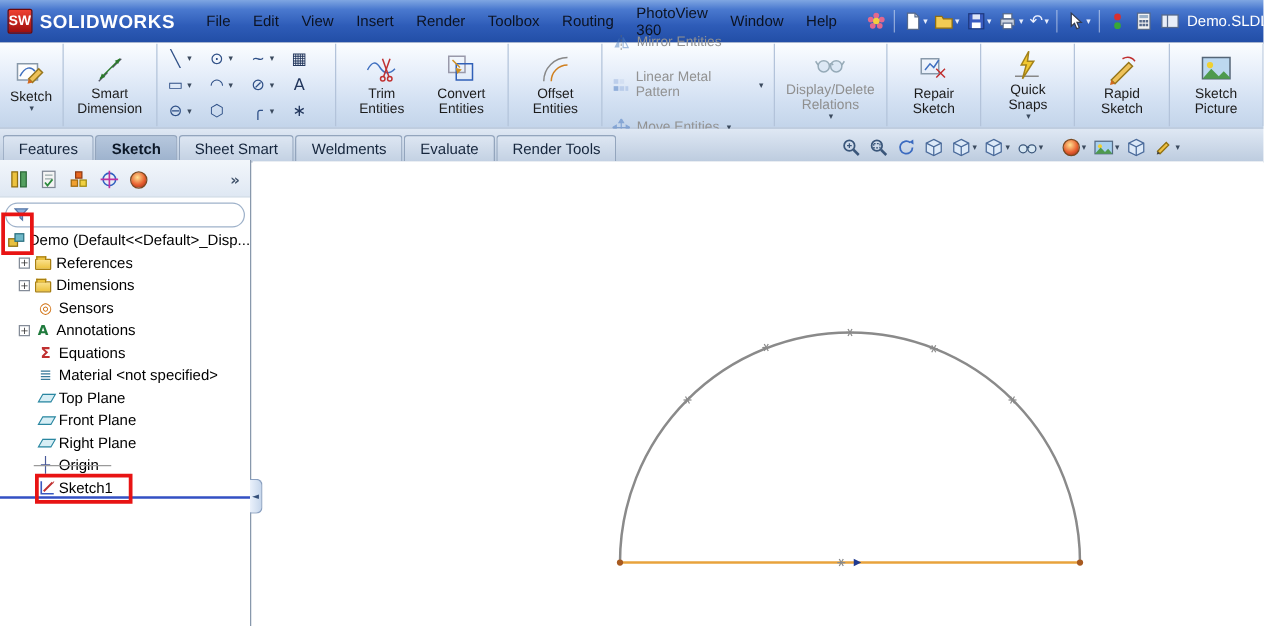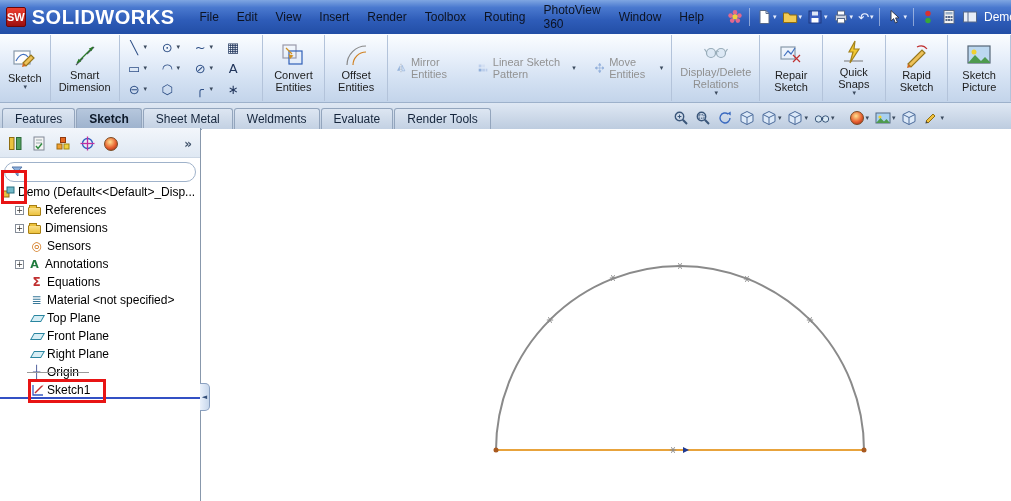--- a/index.html
+++ b/index.html
@@ -8,21 +8,21 @@
        font-family:"Liberation Sans",sans-serif;font-size:12px;color:#111}
   .glyph{font-family:"DejaVu Sans",sans-serif}
 
   
   .titlebar{position:absolute;top:0;left:0;right:0;height:35px;
     background:linear-gradient(180deg,#7fa6e2 0%,#4a79cf 22%,#2e5cb8 60%,#224ea6 100%);
     border-bottom:1px solid #17356e;display:flex;align-items:center;padding:0 6px;gap:2px}
   .logo-badge{width:23px;height:20px;background:linear-gradient(180deg,#ef4030,#9c0f0f);
     border:1px solid #6d0707;color:#fff;font-weight:bold;font-size:11px;
     display:flex;align-items:center;justify-content:center;border-radius:2px}
-  .logo-text{color:#fff;font-weight:bold;font-size:20px;letter-spacing:.5px;margin:0 14px 0 4px}
+  .logo-text{color:#fff;font-weight:bold;font-size:15px;letter-spacing:.5px;margin:0 14px 0 4px}
   .menus{display:flex;align-items:center}
   .menu{color:#0c1322;font-size:12px;padding:15px 9px;cursor:default}
   .qat{display:flex;align-items:center;gap:1px;margin-left:10px}
   .qbtn{display:inline-flex;align-items:center;padding:1px 2px;border-radius:2px}
   .qbtn svg{display:block}
   .caret{font-size:7px;color:#e8eefc;margin-left:1px;line-height:1}
   .ribbon .caret,.tabbar .caret{color:#3b4a5e}
   .qsep{width:1px;height:18px;background:rgba(255,255,255,.45);margin:0 3px}
   .tspacer{flex:1}
   .docname{color:#fff;font-size:12px;margin-right:2px;white-space:nowrap}
@@ -39,21 +39,21 @@
   .rbtn.disabled{color:#8f8f8f}
   .rbtn.disabled svg,.srow.disabled svg{opacity:.5}
   .bic{width:26px;height:26px;display:block}
   .bic *{stroke-width:1.2}
   
   .sgrid{display:grid;grid-template-columns:repeat(4,33px);grid-auto-rows:21px;align-content:center}
   .gcell{display:flex;align-items:center;gap:1px;padding:0 2px;border-radius:2px}
   .tglyph{font-size:13px;color:#2e4f86;line-height:1;width:15px;text-align:center}
   .tglyph.dark{color:#22365c}
   
-  .stack{display:flex;flex-direction:row;justify-content:center;gap:13px}
+  .stack{display:flex;flex-direction:column;justify-content:center;gap:13px}
   .srow{display:flex;align-items:center;gap:5px;font-size:11px;color:#1c1c1c;padding:1px 3px;border-radius:2px}
   .srow.disabled{color:#929292}
   .mini{width:14px;height:14px;display:block}
 
   
   .tabbar{position:absolute;top:103px;left:0;right:0;height:27px;
     background:linear-gradient(180deg,#dfe8f4,#bdccdf);border-bottom:1px solid #8fa3bd;
     display:flex;align-items:flex-end;padding-left:2px}
   .tab{font-size:12px;color:#15253c;padding:3px 12px 3px;margin-right:1px;
     border:1px solid #93a5bd;border-bottom:none;border-radius:3px 3px 0 0;
@@ -71,21 +71,21 @@
     border-right:1px solid #8898ac}
   .panel-tabs{height:30px;display:flex;align-items:center;gap:9px;padding:4px 8px 2px;
     background:linear-gradient(180deg,#f2f6fb,#dfe8f3);border-bottom:1px solid #ccd7e4}
   .ptab{display:inline-flex;align-items:center}
   .chevron{margin-left:auto;font-size:12px;color:#40526a;font-weight:bold}
   .filter-row{margin:4px 4px 0;height:20px;border:1px solid #9fb2ca;border-radius:10px;
     background:#fff;display:flex;align-items:center;gap:4px;padding:0 6px}
   .filter-row input{border:none;outline:none;flex:1;font-size:11px;height:15px;
     font-family:"Liberation Sans",sans-serif}
   .tree{position:absolute;top:55px;left:0;right:0;font-size:12px;color:#000}
-  .trow{display:flex;align-items:center;height:18px;gap:3px;position:relative;white-space:nowrap}
+  .trow{display:flex;align-items:center;height:18px;padding-left:5px;gap:3px;position:relative;white-space:nowrap}
   .trow.child{padding-left:15px}
   .texp{width:9px;height:9px;border:1px solid #848c98;background:#fff;color:#333;
     font-size:8px;line-height:7px;text-align:center;flex:none}
   .exp-sp{width:11px;flex:none}
   .ticon{width:15px;height:15px;display:inline-flex;align-items:center;justify-content:center;
     flex:none;font-size:11px;line-height:1}
   .tlabel{overflow:hidden;text-overflow:clip}
   .folder-ic{width:13px;height:9px;background:linear-gradient(#fae08a,#ecc23e);
     border:1px solid #a87f12;border-radius:1px;position:relative;margin-top:3px}
   .folder-ic::before{content:"";position:absolute;top:-3px;left:0;width:6px;height:2px;
@@ -361,20 +361,30 @@
           </div>
         <div class="gcell">
             <span class="tglyph glyph dark">∗</span>
           </div>
       </div>
     </div>
 
     <div class="rgroup">
       <div class="rbtn">
         <svg class="bic" viewBox="0 0 26 26">
+          <path d="M2 14 Q7 4 12 12 T 24 13" fill="none" stroke="#4070c0"></path>
+          <line x1="14" y1="5" x2="19" y2="19" stroke="#c03030" stroke-width="1.6"></line>
+          <line x1="20" y1="5" x2="15" y2="19" stroke="#c03030" stroke-width="1.6"></line>
+          <circle cx="14.2" cy="21" r="1.8" fill="none" stroke="#c03030"></circle>
+          <circle cx="19.8" cy="21" r="1.8" fill="none" stroke="#c03030"></circle>
+        </svg>
+        <span class="blabel">Trim Entities</span>
+      </div>
+      <div class="rbtn">
+        <svg class="bic" viewBox="0 0 26 26">
           <rect x="3" y="3" width="13" height="13" fill="none" stroke="#99a"></rect>
           <rect x="9" y="9" width="13" height="13" fill="none" stroke="#3060b8" stroke-width="1.6"></rect>
           <line x1="6" y1="6" x2="12" y2="12" stroke="#d09020" stroke-width="1.6"></line>
           <path d="M13.5 13.5 l-5 -1.3 l1.3 5 z" fill="#d09020"></path>
         </svg>
         <span class="blabel">Convert Entities</span>
       </div>
     </div>
 
     <div class="rgroup">
@@ -398,21 +408,21 @@
           <span>Mirror Entities</span>
         </div>
         <div class="srow disabled">
           <svg class="mini" viewBox="0 0 14 14">
             <rect x="1" y="8" width="4" height="4" fill="#4878c0"></rect>
             <rect x="6" y="8" width="4" height="4" fill="#9ab4e0"></rect>
             <rect x="11" y="8" width="2.5" height="4" fill="#9ab4e0"></rect>
             <rect x="1" y="2" width="4" height="4" fill="#9ab4e0"></rect>
             <rect x="6" y="2" width="4" height="4" fill="#c8d6ee"></rect>
           </svg>
-          <span>Linear Sketch Pattern</span>
+          <span>Linear Metal Pattern</span>
           <span class="caret glyph">▾</span>
         </div>
         <div class="srow disabled">
           <svg class="mini" viewBox="0 0 14 14">
             <g fill="#4878c0" stroke="#4878c0">
               <line x1="7" y1="2.5" x2="7" y2="11.5"></line>
                 <line x1="2.5" y1="7" x2="11.5" y2="7"></line>
               <polygon points="7,0 5.2,3 8.8,3"></polygon>
                 <polygon points="7,14 5.2,11 8.8,11"></polygon>
               <polygon points="0,7 3,5.2 3,8.8"></polygon>
@@ -481,21 +491,21 @@
         </svg>
         <span class="blabel">Sketch Picture</span>
       </div>
     </div>
 
   </div>
 
   <div class="tabbar">
     <div class="tab">Features</div>
     <div class="tab active">Sketch</div>
-    <div class="tab">Sheet Metal</div>
+    <div class="tab">Sheet Smart</div>
     <div class="tab">Weldments</div>
     <div class="tab">Evaluate</div>
     <div class="tab">Render Tools</div>
 
     <div class="viewbar">
       <span class="vic">
           <svg width="16" height="16">
             <use href="#i-magplus"></use>
           </svg>
         </span>

